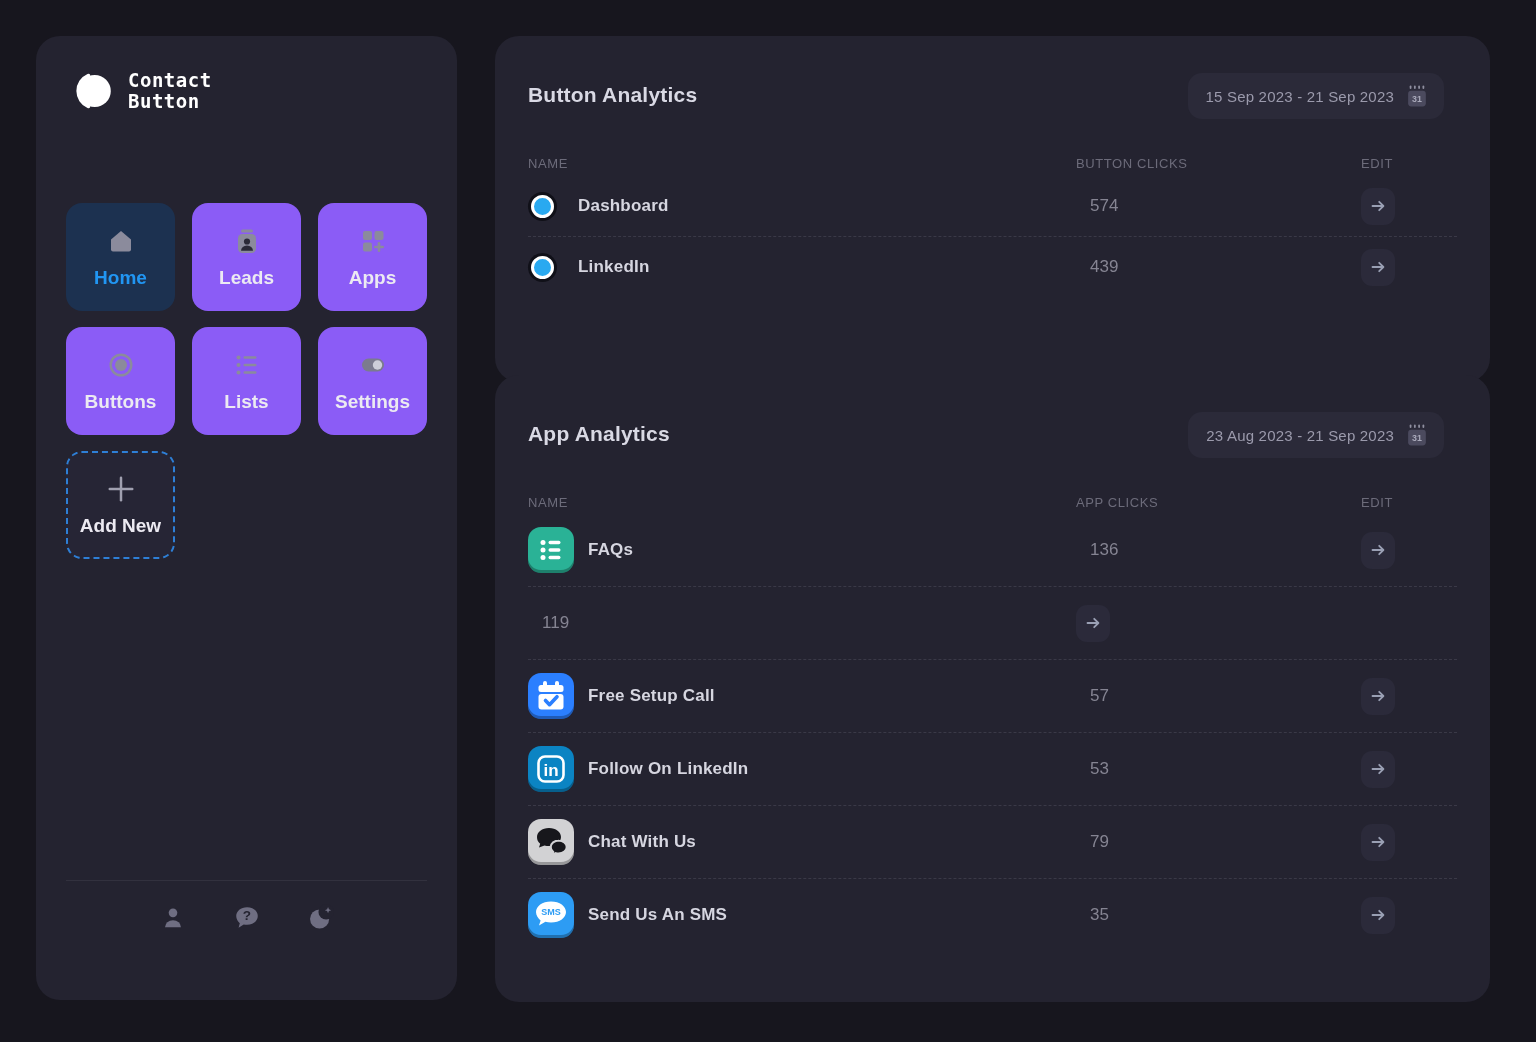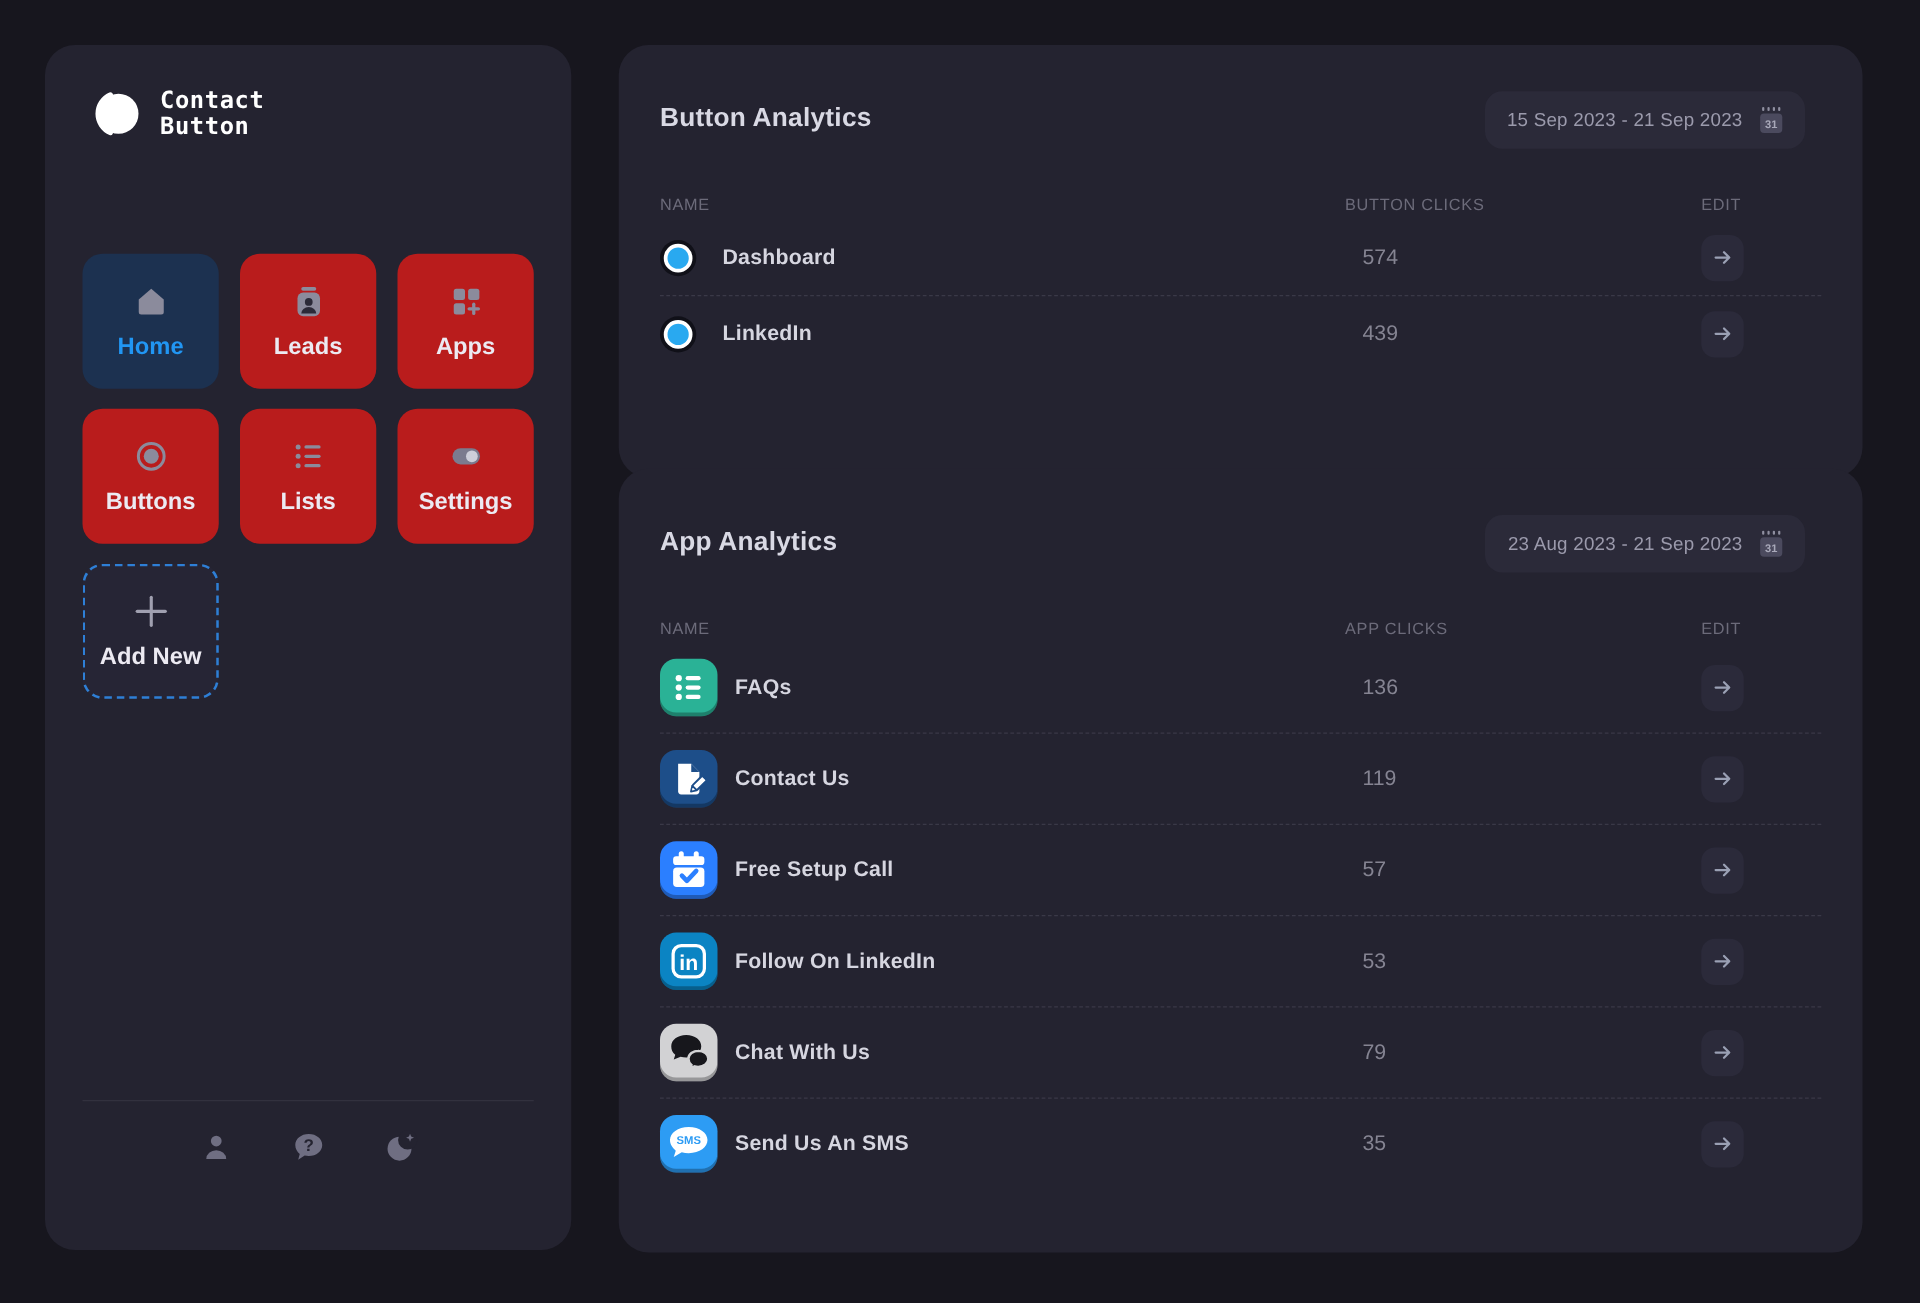--- a/index.html
+++ b/index.html
@@ -22,21 +22,21 @@
   .logo-word {
     font-family:"DejaVu Sans Mono", monospace;
     font-weight:bold; font-size:19px; line-height:21px; color:#ffffff;
     letter-spacing:0.5px;
   }
   .nav-grid {
     margin-top:90px;
     display:grid; grid-template-columns:repeat(3,109px); gap:16px 17px;
   }
   .nav-tile {
-    width:109px; height:108px; background:#b91c1c; border-radius:16px;
+    width:109px; height:108px; background:#8b5cf6; border-radius:16px;
     display:flex; flex-direction:column; align-items:center; justify-content:center;
     gap:10px; cursor:pointer;
   }
   .nav-tile.active { background:#1c3150; }
   .nav-tile .tile-label { font-size:19px; font-weight:bold; color:#eceaf2; }
   .nav-tile.active .tile-label { color:#2196f3; }
   .nav-tile.add-new {
     background:#262535; border:2px dashed #2e7fd6; margin-top:0;
   }
   .tile-icon { width:32px; height:32px; display:block; }
@@ -288,33 +288,20 @@
       </div>
       <span class="clicks-cell">136</span>
       <button class="edit-btn">
         <svg width="16" height="16" viewBox="0 0 16 16">
           <path d="M2.5 8 H13 M9.2 3.8 L13.4 8 L9.2 12.2" fill="none" stroke="#9aa0b4" stroke-width="1.8" stroke-linecap="round" stroke-linejoin="round"></path>
         </svg>
       </button>
     </div>
 
     <div class="grid-row trow">
-      <div class="name-cell">
-        <span class="app-tile" style="background:#1d4e89">
-          <svg viewBox="0 0 46 46">
-            <path d="M14.5 11 h10.5 l6.5 6.5 V33 a2.5 2.5 0 0 1 -2.5 2.5 H17 a2.5 2.5 0 0 1 -2.5 -2.5 Z" fill="#ffffff"></path>
-            <path d="M25 11 v6.5 h6.5 z" fill="#1d4e89"></path>
-            <g transform="rotate(45 30 28)">
-              <rect x="27.4" y="20" width="5.2" height="11.5" rx="1" fill="#ffffff" stroke="#1d4e89" stroke-width="1.6"></rect>
-              <path d="M27.4 31.5 h5.2 l-2.6 4 z" fill="#ffffff" stroke="#1d4e89" stroke-width="1.3" stroke-linejoin="round"></path>
-            </g>
-          </svg>
-        </span>
-        <span class="row-name">Contact Us</span>
-      </div>
       <span class="clicks-cell">119</span>
       <button class="edit-btn">
         <svg width="16" height="16" viewBox="0 0 16 16">
           <path d="M2.5 8 H13 M9.2 3.8 L13.4 8 L9.2 12.2" fill="none" stroke="#9aa0b4" stroke-width="1.8" stroke-linecap="round" stroke-linejoin="round"></path>
         </svg>
       </button>
     </div>
 
     <div class="grid-row trow">
       <div class="name-cell">

